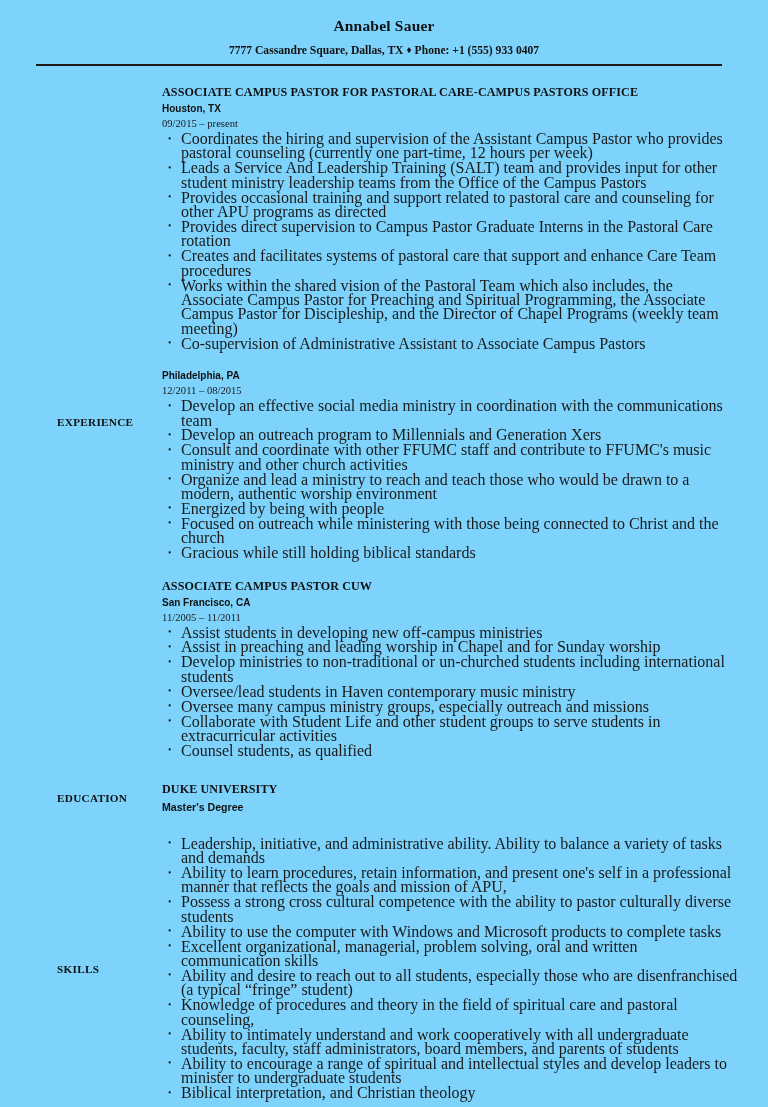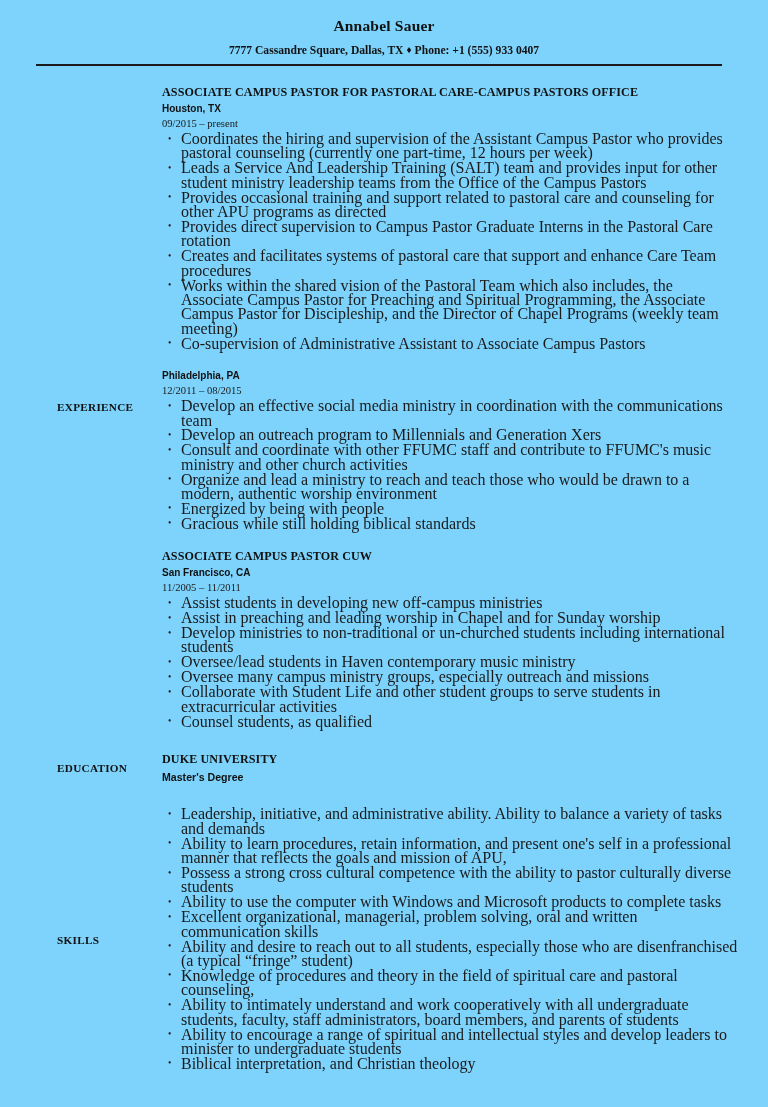--- a/index.html
+++ b/index.html
@@ -198,20 +198,21 @@
 
       <div class="job">
         <div class="job-location">Philadelphia, PA</div>
         <div class="job-dates">12/2011 – 08/2015</div>
         <ul class="bullets">
           <li>Develop an effective social media ministry in coordination with the communications team</li>
           <li>Develop an outreach program to Millennials and Generation Xers</li>
           <li>Consult and coordinate with other FFUMC staff and contribute to FFUMC's music ministry and other church activities</li>
           <li>Organize and lead a ministry to reach and teach those who would be drawn to a modern, authentic worship environment</li>
           <li>Energized by being with people</li>
+          <li>Focused on outreach while ministering with those being connected to Christ and the church</li>
           <li>Gracious while still holding biblical standards</li>
         </ul>
       </div>
 
       <div class="job">
         <div class="job-title">ASSOCIATE CAMPUS PASTOR CUW</div>
         <div class="job-location">San Francisco, CA</div>
         <div class="job-dates">11/2005 – 11/2011</div>
         <ul class="bullets">
           <li>Assist students in developing new off-campus ministries</li>

